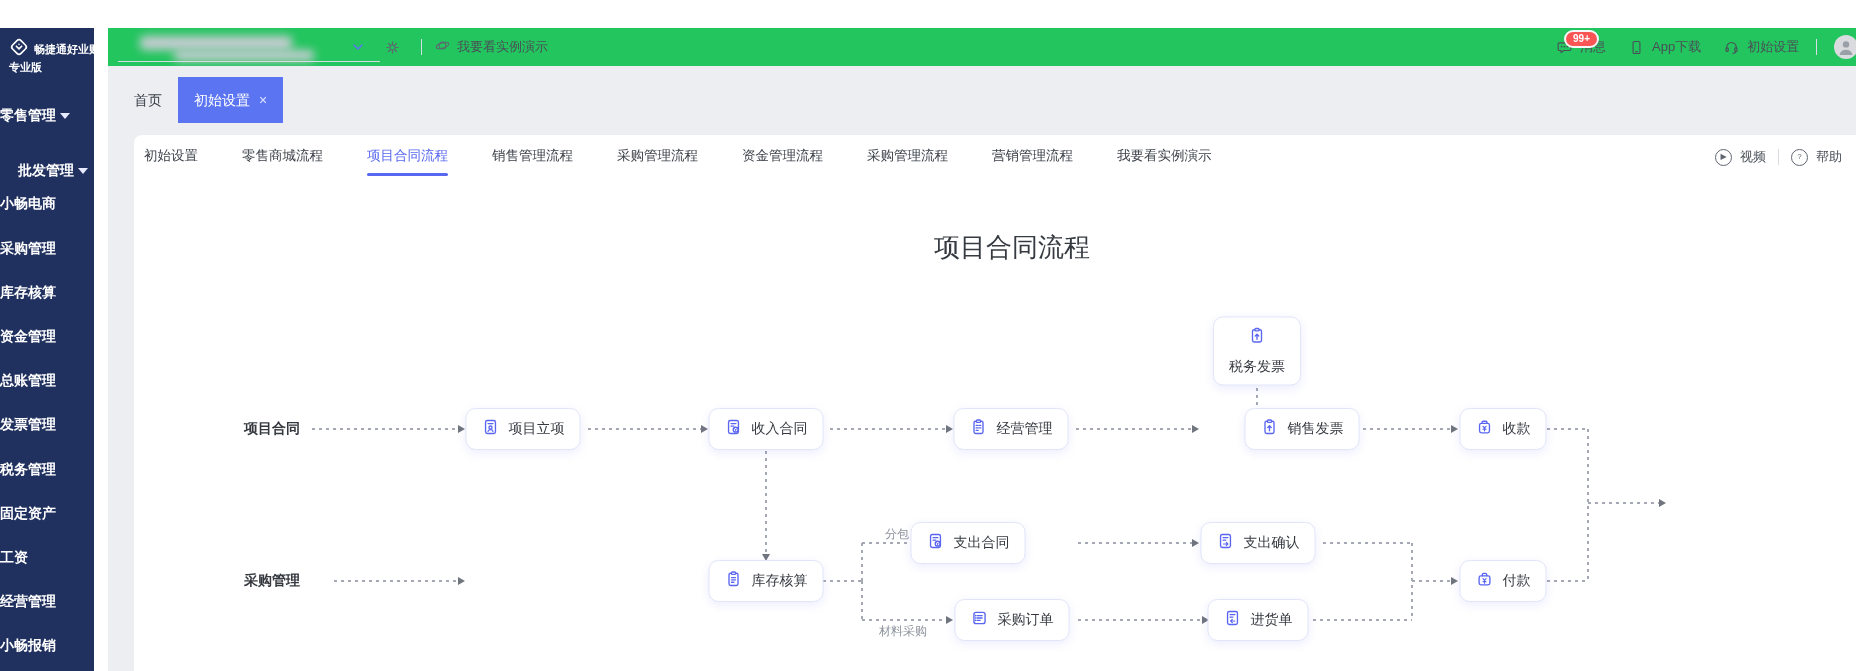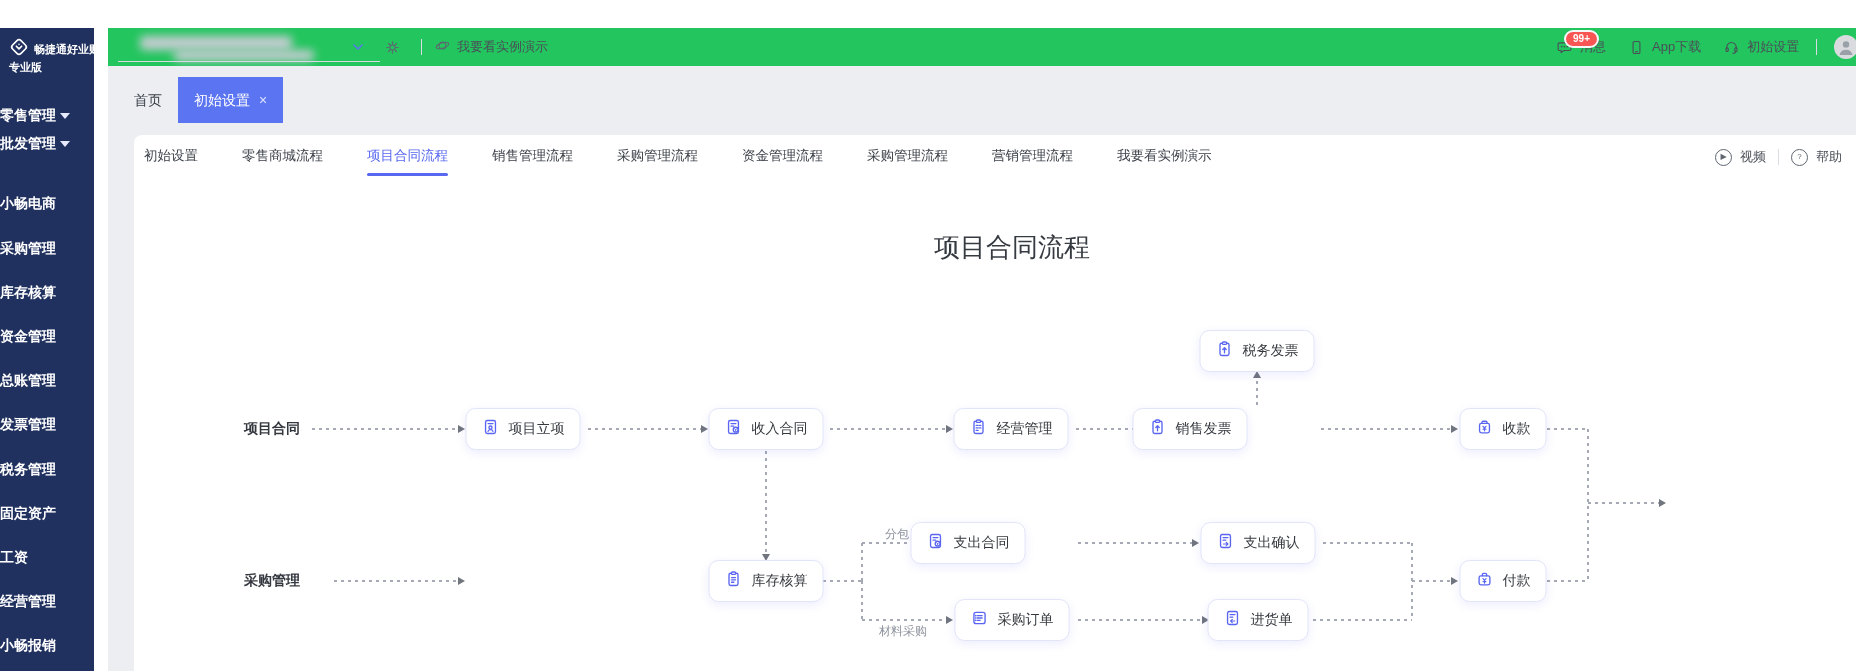--- a/index.html
+++ b/index.html
@@ -85,21 +85,21 @@
           <rect x="4.6" y="4.6" width="10.8" height="10.8" rx="2.6" transform="rotate(45 10 10)"></rect>
           <path d="M7.6 9.3L10 11.7l2.4-2.4"></path>
             <circle cx="10" cy="7.6" r="0.7" fill="#fff" stroke="none"></circle>
         </svg>
       </span>
       <span class="brand">畅捷通好业财</span>
     </div>
     <div class="edition">专业版</div>
     <nav>
         <div class="side-item" style="top: 76px;"><span>零售管理</span><span class="caret"></span></div>
-        <div class="side-item" style="top: 104px;"><span>批发管理</span><span class="caret"></span></div>
+        <div class="side-item" style="top: 131px; margin-left: 18px;"><span>批发管理</span><span class="caret"></span></div>
         <div class="side-item" style="top: 164.4px;"><span>小畅电商</span></div>
         <div class="side-item" style="top: 208.6px;"><span>采购管理</span></div>
         <div class="side-item" style="top: 252.8px;"><span>库存核算</span></div>
         <div class="side-item" style="top: 297px;"><span>资金管理</span></div>
         <div class="side-item" style="top: 341.2px;"><span>总账管理</span></div>
         <div class="side-item" style="top: 385.4px;"><span>发票管理</span></div>
         <div class="side-item" style="top: 429.6px;"><span>税务管理</span></div>
         <div class="side-item" style="top: 473.8px;"><span>固定资产</span></div>
         <div class="side-item" style="top: 518px;"><span>工资</span></div>
         <div class="side-item" style="top: 562.2px;"><span>经营管理</span></div>
@@ -265,29 +265,29 @@
         <span class="nlabel">收入合同</span>
       </div>
       <div class="flow-node" style="left: 1011px; top: 429px;">
         <span><svg viewBox="0 0 20 20" width="18" height="18" fill="none" stroke="#5A66F2" stroke-width="1.5" stroke-linecap="round" stroke-linejoin="round">
             <rect x="5" y="3.6" width="10" height="13.6" rx="1.8"></rect>
             <rect x="7.7" y="2.2" width="4.6" height="2.7" rx="1" fill="#fff"></rect>
             <path d="M7.4 8.2h2.2M11.2 8.2h1.4M7.4 11h2.2M11.2 11h1.4M7.4 13.8h2.2"></path>
           </svg></span>
         <span class="nlabel">经营管理</span>
       </div>
-      <div class="flow-node" style="left: 1190px; top: 429px;">
+      <div class="flow-node" style="left: 1302px; top: 429px;">
         <span><svg viewBox="0 0 20 20" width="18" height="18" fill="none" stroke="#5A66F2" stroke-width="1.5" stroke-linecap="round" stroke-linejoin="round">
             <rect x="5" y="3.6" width="10" height="13.6" rx="1.8"></rect>
             <rect x="7.7" y="2.2" width="4.6" height="2.7" rx="1" fill="#fff"></rect>
             <path d="M10 14.3V8.8M8.1 10.6L10 8.7l1.9 1.9"></path>
           </svg></span>
         <span class="nlabel">销售发票</span>
       </div>
-      <div class="flow-node" style="left: 1257px; top: 351px;">
+      <div class="flow-node" style="left: 1257px; top: 351px; flex-direction: column;">
         <span><svg viewBox="0 0 20 20" width="18" height="18" fill="none" stroke="#5A66F2" stroke-width="1.5" stroke-linecap="round" stroke-linejoin="round">
             <rect x="5" y="3.6" width="10" height="13.6" rx="1.8"></rect>
             <rect x="7.7" y="2.2" width="4.6" height="2.7" rx="1" fill="#fff"></rect>
             <path d="M10 14.3V8.8M8.1 10.6L10 8.7l1.9 1.9"></path>
           </svg></span>
         <span class="nlabel">税务发票</span>
       </div>
       <div class="flow-node" style="left: 1503px; top: 429px;">
         <span><svg viewBox="0 0 20 20" width="18" height="18" fill="none" stroke="#5A66F2" stroke-width="1.5" stroke-linecap="round" stroke-linejoin="round">
             <rect x="4.5" y="6" width="11" height="10.5" rx="2"></rect>

